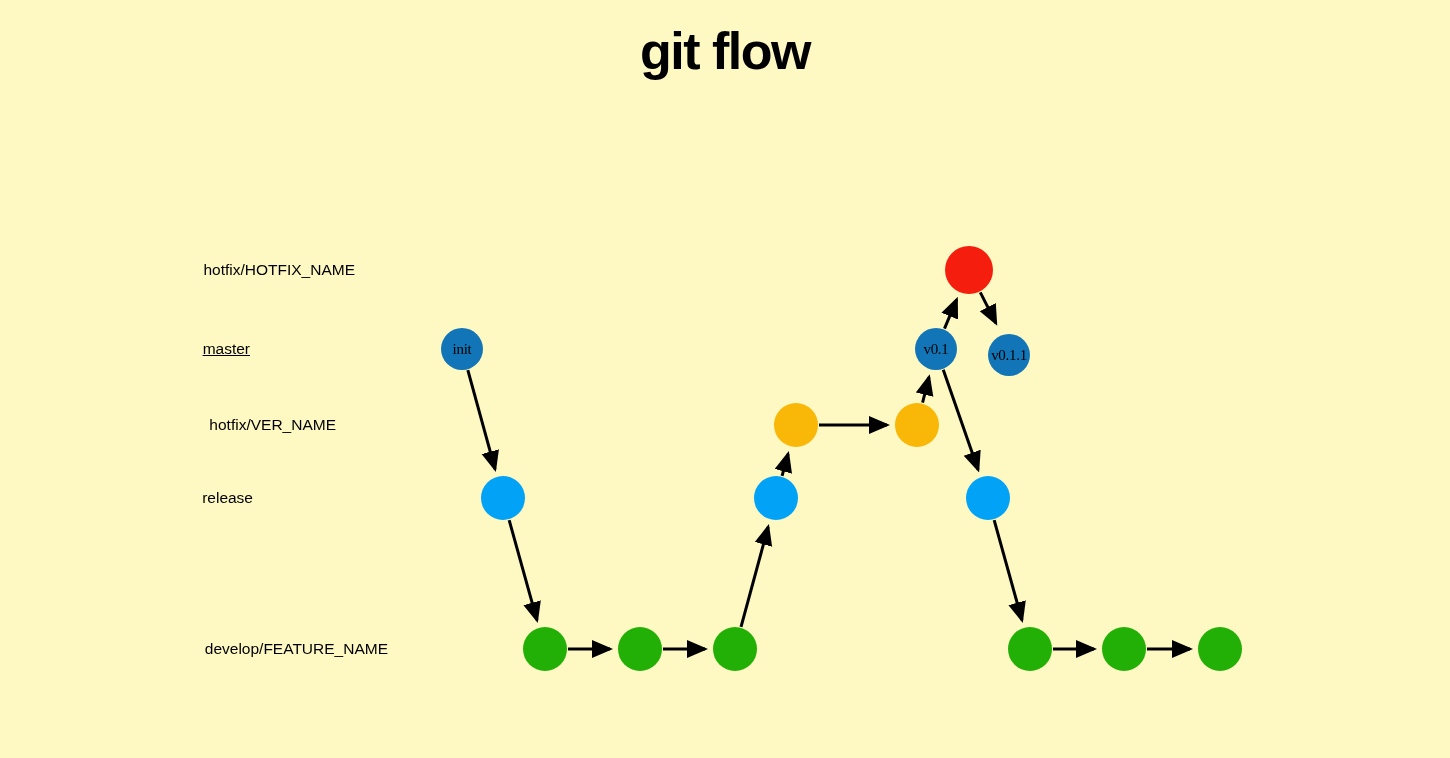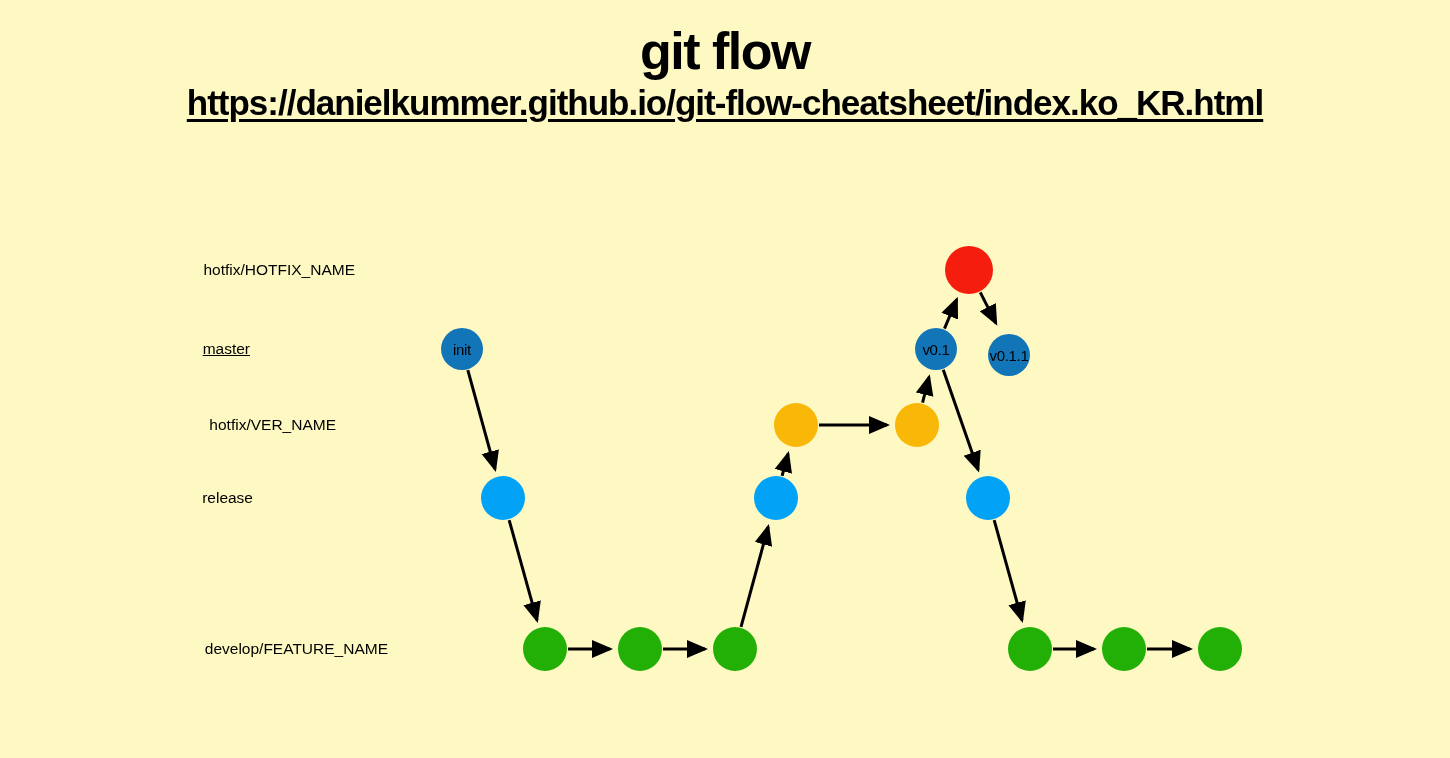--- a/index.html
+++ b/index.html
@@ -67,20 +67,21 @@
     letter-spacing: 0px;
   }
   .node {
     position: absolute;
     border-radius: 50%;
     transform: translate(-50%, -50%);
     display: flex;
     align-items: center;
     justify-content: center;
     box-sizing: border-box;
+    font-family: Liberation Serif, serif;
   }
   .node-label {
     font-size: 15px;
     color: #000000;
     line-height: 1;
     white-space: nowrap;
     pointer-events: none;
     letter-spacing: -0.3px;
   }
   svg.edges {
@@ -92,21 +93,20 @@
     overflow: visible;
   }
 </style>
 </head>
 <body>
 
 <div id="page">
 
   <div class="header">
     <div class="title">git flow</div>
-    <a class="subtitle-link">https://danielkummer.github.io/git-flow-cheatsheet/index.ko_KR.html</a>
   </div>
 
   <div id="diagram">
     <svg class="edges" viewBox="0 0 1450 560">
       <defs>
         <marker id="arrowhead" markerWidth="7" markerHeight="7" refX="6" refY="3" orient="auto" markerUnits="strokeWidth">
           <path d="M0,0 L7,3 L0,6 z" fill="#000000"></path>
         </marker>
       </defs>
       <g id="edge-group">

